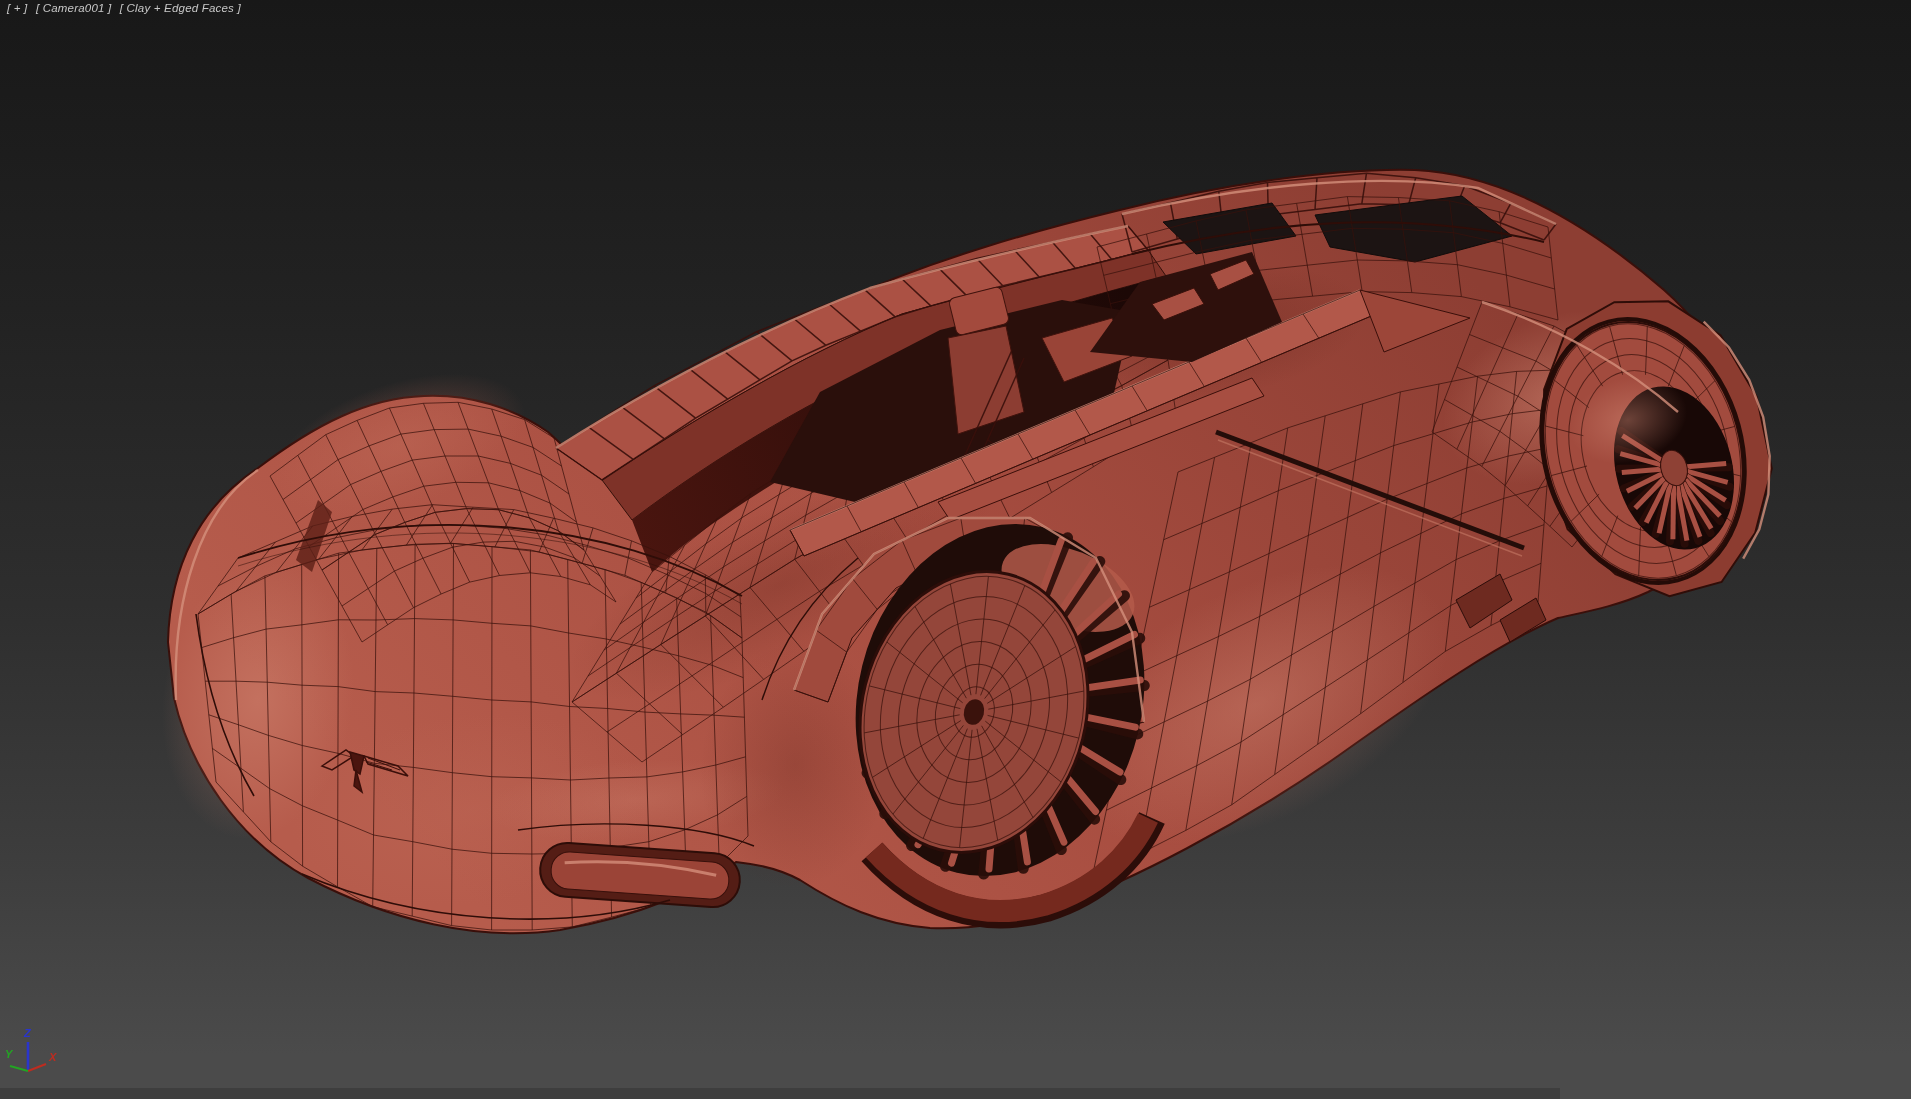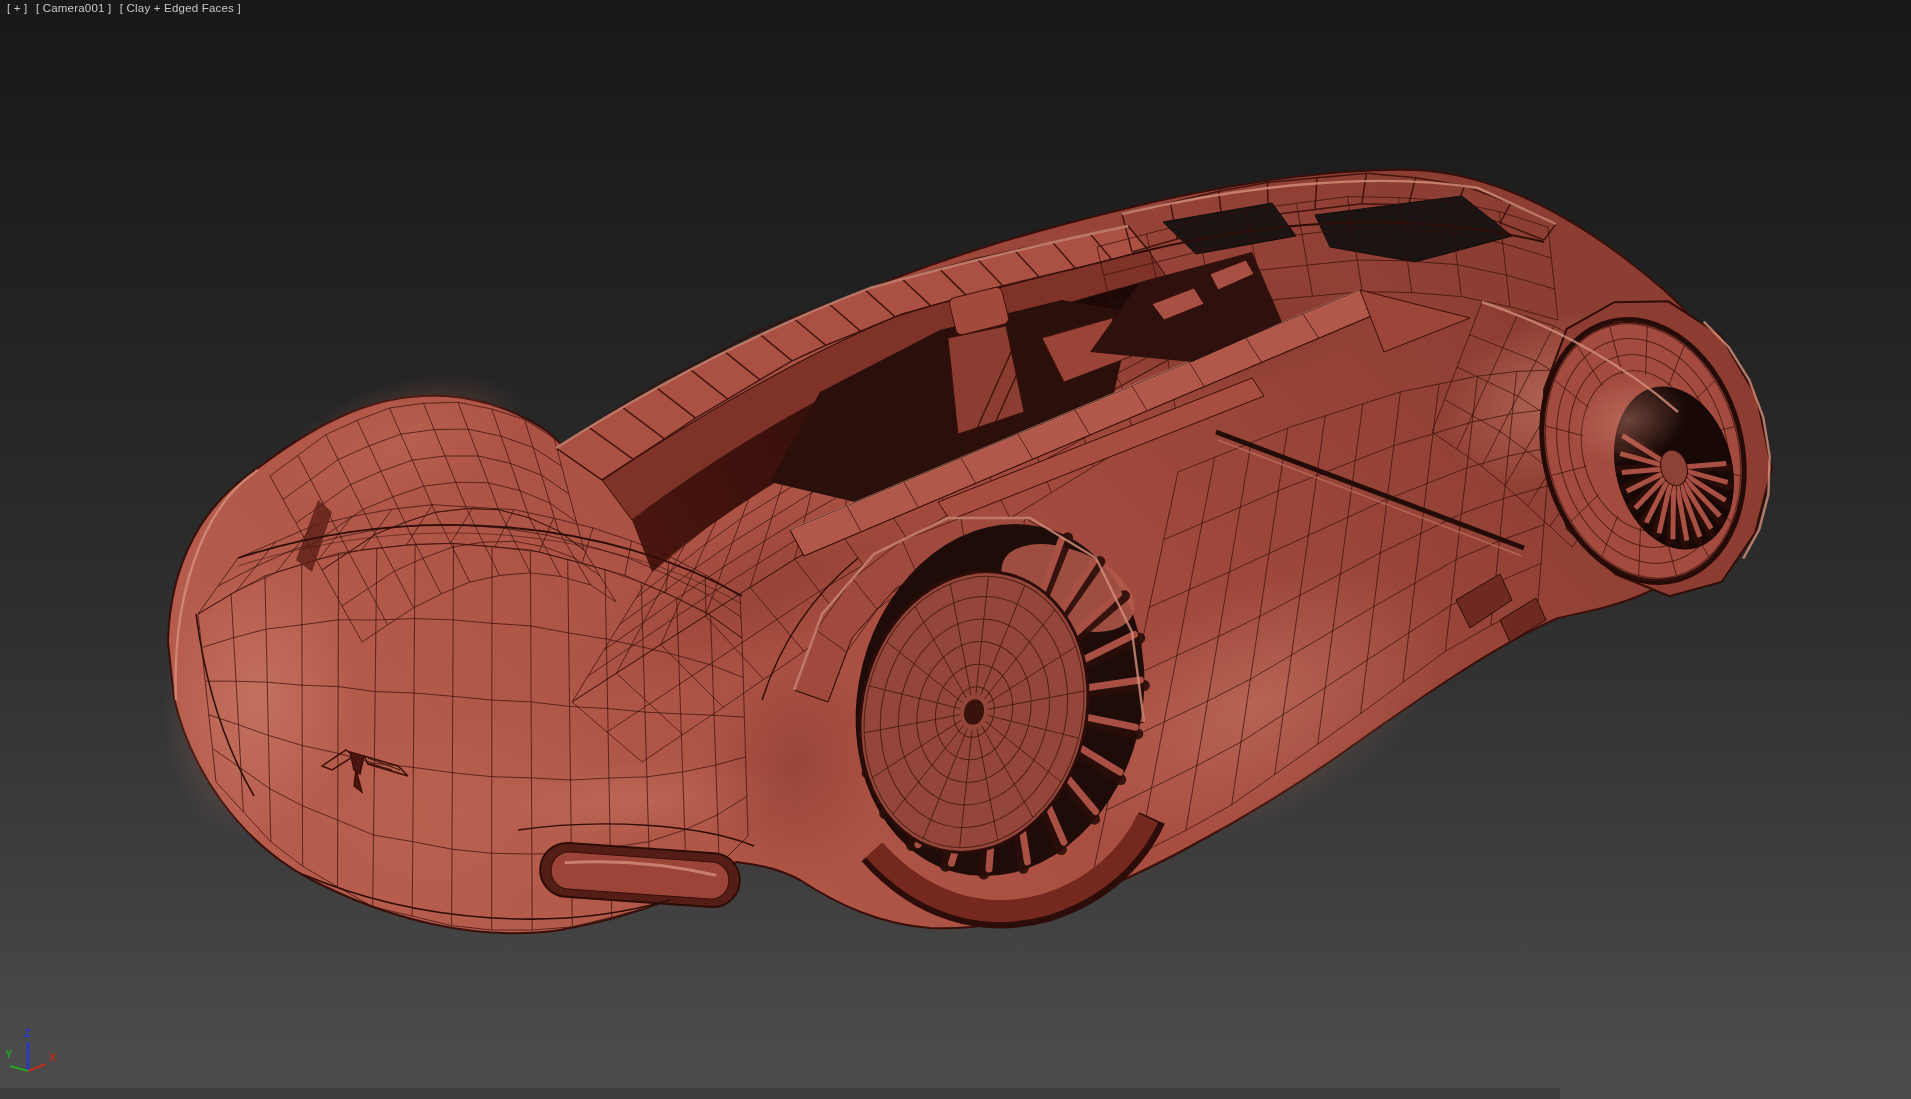--- a/index.html
+++ b/index.html
@@ -1,21 +1,21 @@
 <!DOCTYPE html>
 <html style="--bg_top: #181818; --bg_mid: #2e2e2e; --bg_bottom: #4b4b4b; --bg_strip: #3e3e3e; --label_text: #c8c8c8; --clay: #a6493d; --clay_hi: #c87a68; --clay_lo: #8f4034; --clay_deep: #5e2018; --wire: #38100b; --cavity: #1f0c08; --opening: #1c1413; --liner: #b45a4a; --blade: #a85043; --rim_light: #d5907c; --axis_x: #bd2c20; --axis_y: #23a423; --axis_z: #2a35cc;"><head>
 <meta charset="utf-8">
 <style>
   html,body{margin:0;padding:0;width:1911px;height:1099px;overflow:hidden;
     font-family:"Liberation Sans",sans-serif;}
   body{background:linear-gradient(180deg,
       var(--bg_top,#181818) 0%, #222222 28%,
       var(--bg_mid,#2e2e2e) 55%, #3d3d3d 78%,
       var(--bg_bottom,#4b4b4b) 96%, var(--bg_bottom,#4b4b4b) 100%);}
-  .viewport{position:relative;width:1560px;height:1099px;}
+  .viewport{position:relative;width:1560px;height:1099px;font-style:italic;}
   .vp-label{position:absolute;top:2px;left:7px;font-size:11.5px;letter-spacing:.2px;
     color:var(--label_text,#c8c8c8);user-select:none;}
   .vp-label span{margin-right:5px;cursor:pointer;}
   .bottom-strip{position:absolute;left:0;bottom:0;width:100%;height:11px;
     background:var(--bg_strip,#3e3e3e);}
   .gizmo{position:absolute;left:4px;bottom:14px;}
   .gizmo text{font-size:11px;font-weight:bold;font-family:"Liberation Sans",sans-serif;}
   svg.scene{position:absolute;left:0;top:0;}
   .wire{stroke:var(--wire,#38100b);stroke-width:1;fill:none;opacity:.72;}
   .wire2{stroke:var(--wire,#38100b);stroke-width:1.5;fill:none;opacity:.9;}

